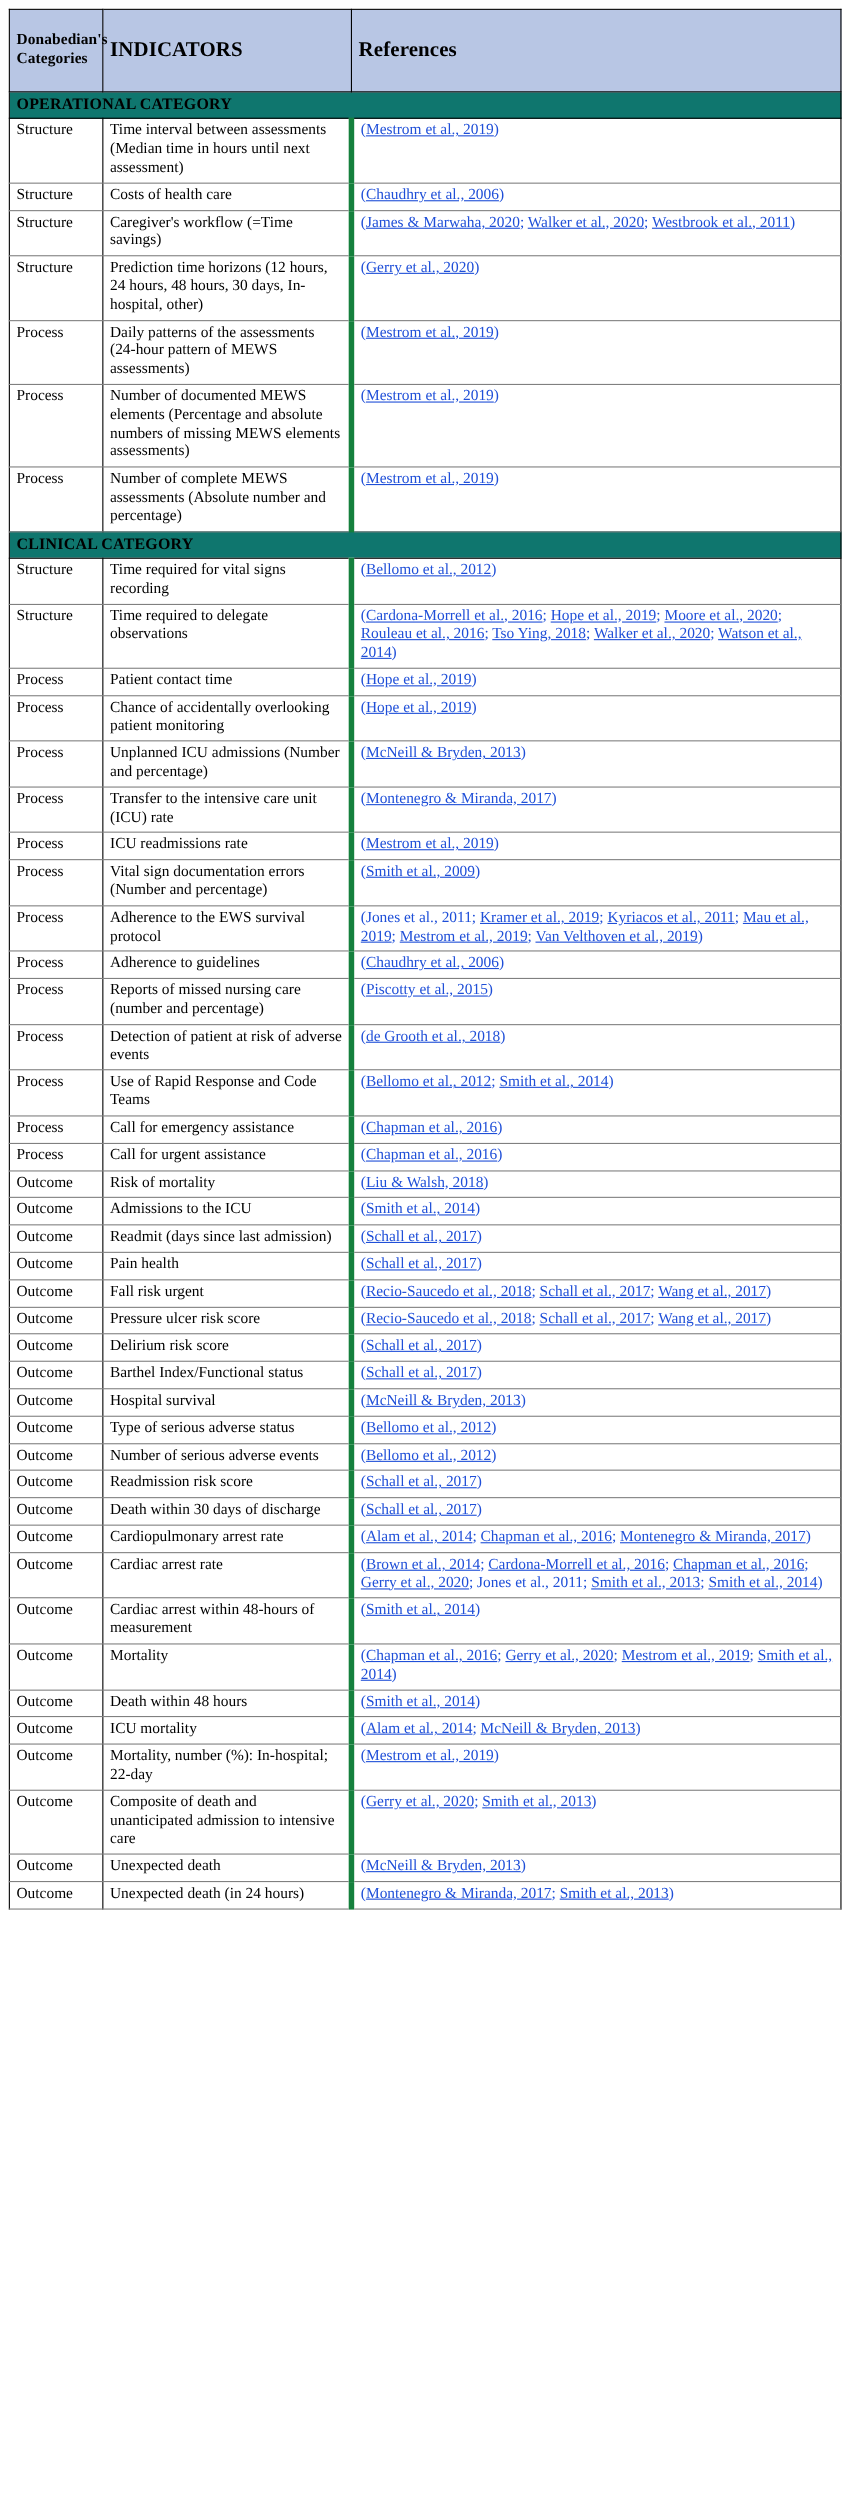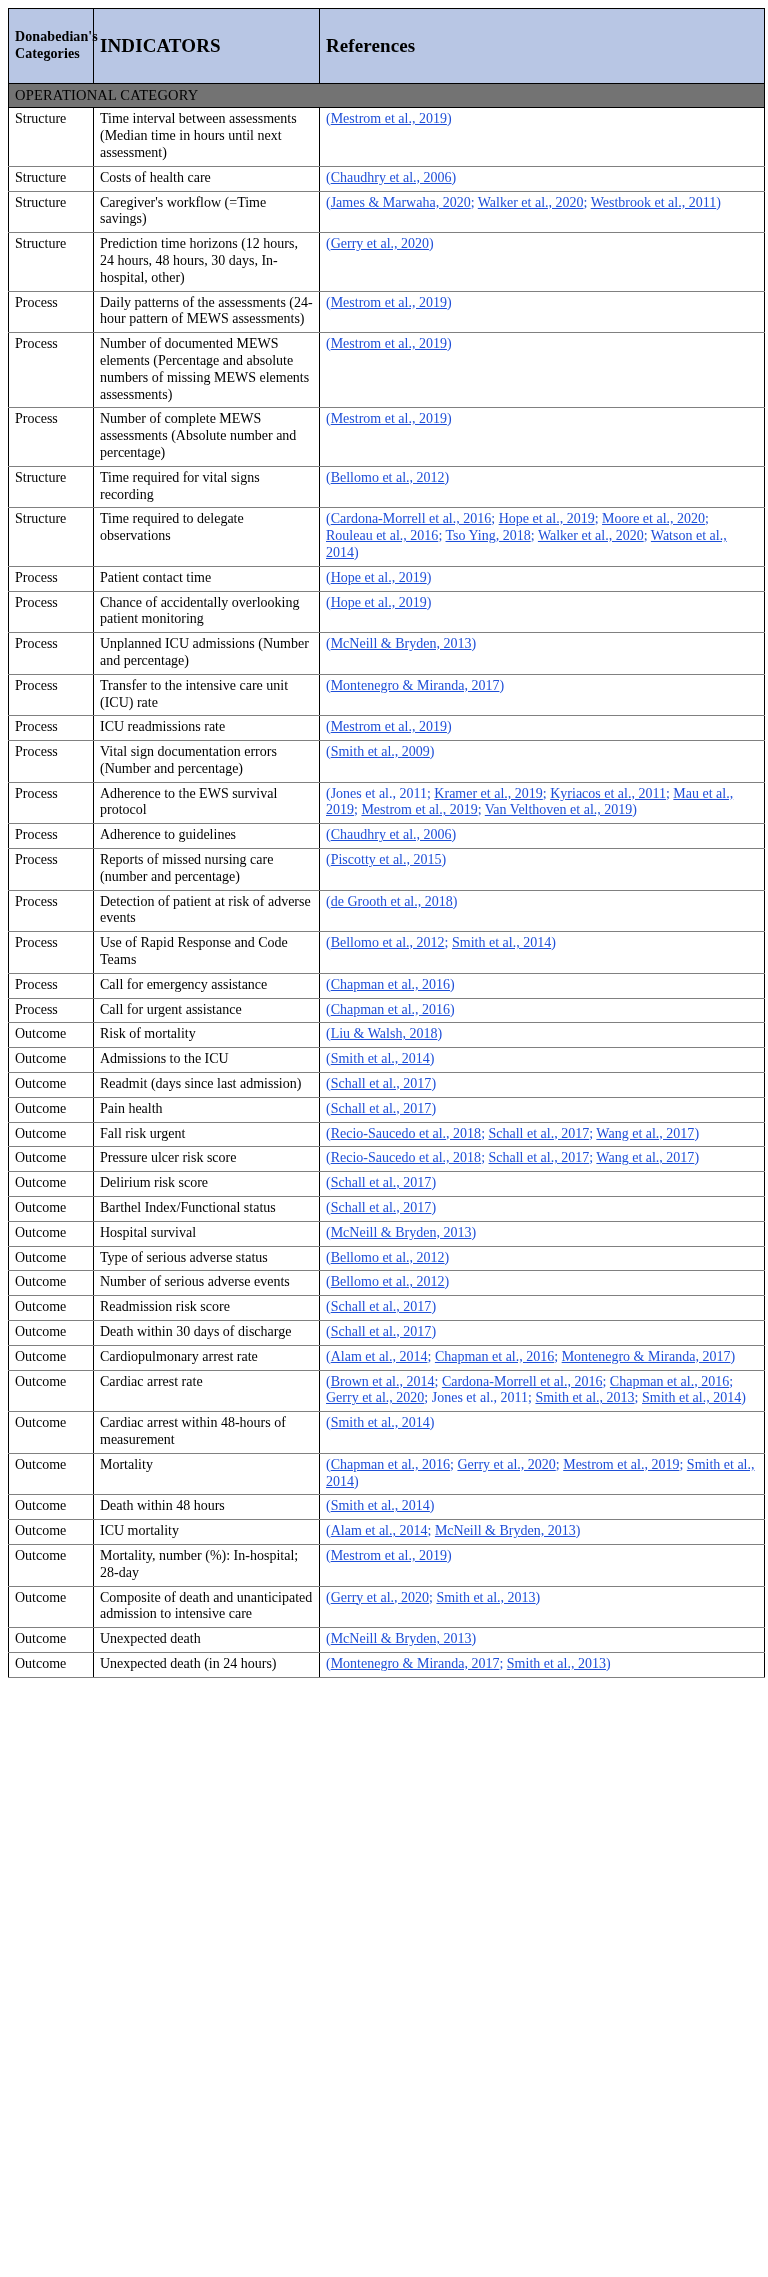--- a/index.html
+++ b/index.html
@@ -42,46 +42,46 @@
   }
   thead th.h-ind,
   thead th.h-ref {
     font-size: 19px;
   }
   thead th.h-cat {
     font-size: 14px;
   }
 
   tr.section-row td {
-    background: #737373;
+    background: #0f766e;
     border-left: 1.5px solid #000000;
     border-right: 1.5px solid #000000;
     border-top: 1.2px solid #000000;
     border-bottom: 1.2px solid #000000;
-    font-weight: normal;
+    font-weight: bold;
     font-size: 14.5px;
     padding: 3px 19px 3px 6px;
     letter-spacing: 0.2px;
   }
 
   tbody td {
     border: 1px solid #808080;
     border-left-color: #000000;
     border-right-color: #000000;
     vertical-align: top;
     font-size: 14px;
     line-height: 1.2;
     padding: 3px 5px 4px 6px;
   }
   tbody td.cat {
     border-left: 1.5px solid #000000;
   }
   tbody td.refs {
     border-right: 1.5px solid #000000;
-    border-left: 1px solid #15803d;
+    border-left: 5px solid #15803d;
   }
   tbody td.ind {
     border-left: 1px solid #000000;
     border-right: 1px solid #000000;
   }
 
   .ref-link {
     color: #1f4fd8;
     text-decoration: underline;
     text-underline-offset: 1px;
@@ -144,20 +144,23 @@
         <tr>
           <td class="cat">Process</td>
           <td class="ind">Number of documented MEWS elements (Percentage and absolute numbers of missing MEWS elements assessments)</td>
           <td class="refs"><span class="ref-punct">(</span><a class="ref-link" href="#">Mestrom et al., 2019</a><span class="ref-punct">)</span></td>
         </tr>
         <tr>
           <td class="cat">Process</td>
           <td class="ind">Number of complete MEWS assessments (Absolute number and percentage)</td>
           <td class="refs"><span class="ref-punct">(</span><a class="ref-link" href="#">Mestrom et al., 2019</a><span class="ref-punct">)</span></td>
         </tr>
+        <tr class="section-row">
+          <td colspan="3">CLINICAL CATEGORY</td>
+        </tr>
         <tr>
           <td class="cat">Structure</td>
           <td class="ind">Time required for vital signs recording</td>
           <td class="refs"><span class="ref-punct">(</span><a class="ref-link" href="#">Bellomo et al., 2012</a><span class="ref-punct">)</span></td>
         </tr>
         <tr>
           <td class="cat">Structure</td>
           <td class="ind">Time required to delegate observations</td>
           <td class="refs"><span class="ref-punct">(</span><a class="ref-link" href="#">Cardona-Morrell et al., 2016</a><span class="ref-punct">; </span><a class="ref-link" href="#">Hope et al., 2019</a><span class="ref-punct">; </span><a class="ref-link" href="#">Moore et al., 2020</a><span class="ref-punct">; </span><a class="ref-link" href="#">Rouleau et al., 2016</a><span class="ref-punct">; </span><a class="ref-link" href="#">Tso Ying, 2018</a><span class="ref-punct">; </span><a class="ref-link" href="#">Walker et al., 2020</a><span class="ref-punct">; </span><a class="ref-link" href="#">Watson et al., 2014</a><span class="ref-punct">)</span></td>
         </tr>
@@ -316,21 +319,21 @@
           <td class="ind">Death within 48 hours</td>
           <td class="refs"><span class="ref-punct">(</span><a class="ref-link" href="#">Smith et al., 2014</a><span class="ref-punct">)</span></td>
         </tr>
         <tr>
           <td class="cat">Outcome</td>
           <td class="ind">ICU mortality</td>
           <td class="refs"><span class="ref-punct">(</span><a class="ref-link" href="#">Alam et al., 2014</a><span class="ref-punct">; </span><a class="ref-link" href="#">McNeill &amp; Bryden, 2013</a><span class="ref-punct">)</span></td>
         </tr>
         <tr>
           <td class="cat">Outcome</td>
-          <td class="ind">Mortality, number (%): In-hospital; 28-day</td>
+          <td class="ind">Mortality, number (%): In-hospital; 22-day</td>
           <td class="refs"><span class="ref-punct">(</span><a class="ref-link" href="#">Mestrom et al., 2019</a><span class="ref-punct">)</span></td>
         </tr>
         <tr>
           <td class="cat">Outcome</td>
           <td class="ind">Composite of death and unanticipated admission to intensive care</td>
           <td class="refs"><span class="ref-punct">(</span><a class="ref-link" href="#">Gerry et al., 2020</a><span class="ref-punct">; </span><a class="ref-link" href="#">Smith et al., 2013</a><span class="ref-punct">)</span></td>
         </tr>
         <tr>
           <td class="cat">Outcome</td>
           <td class="ind">Unexpected death</td>

